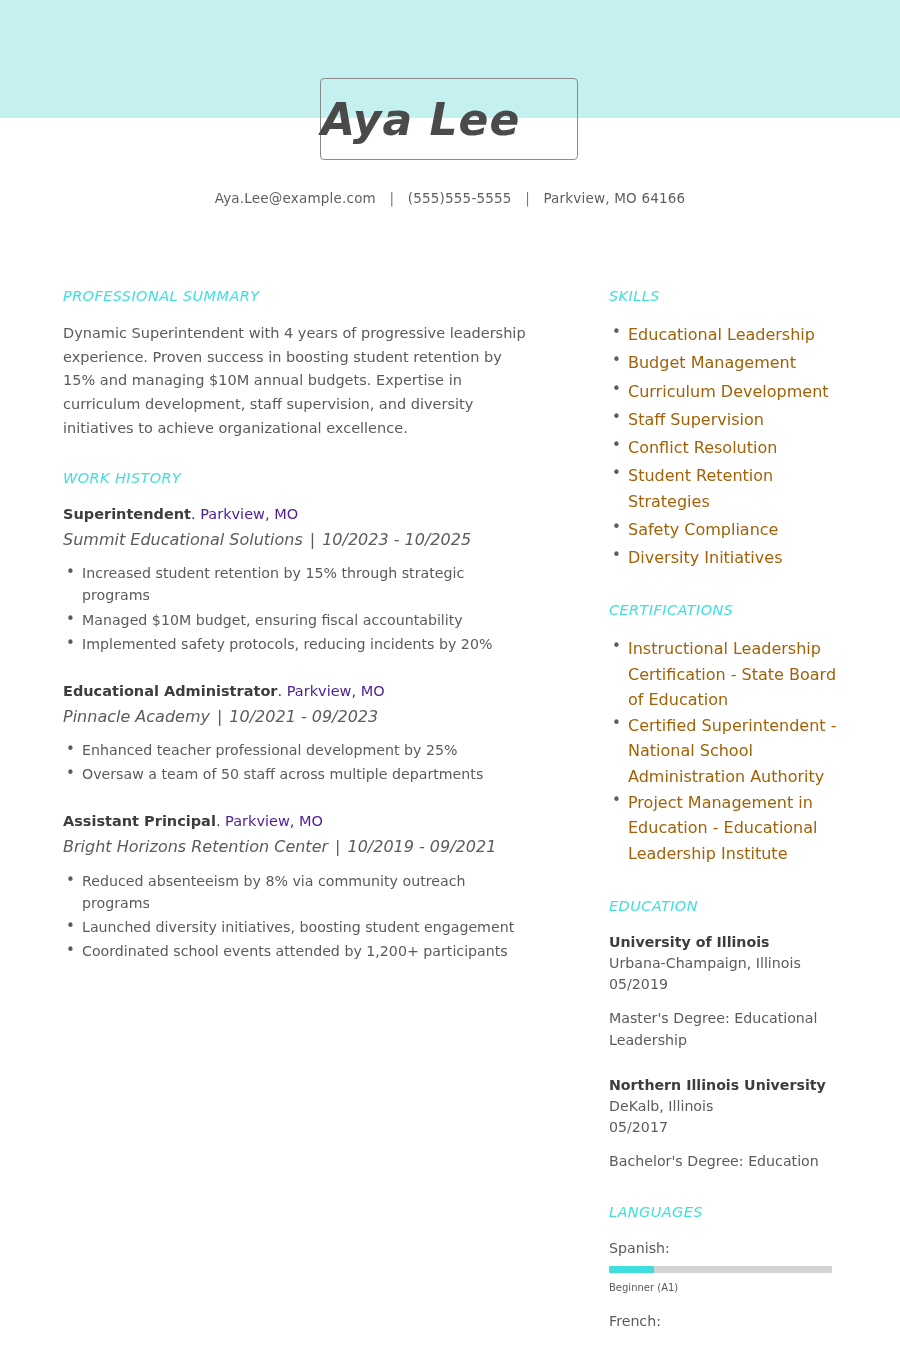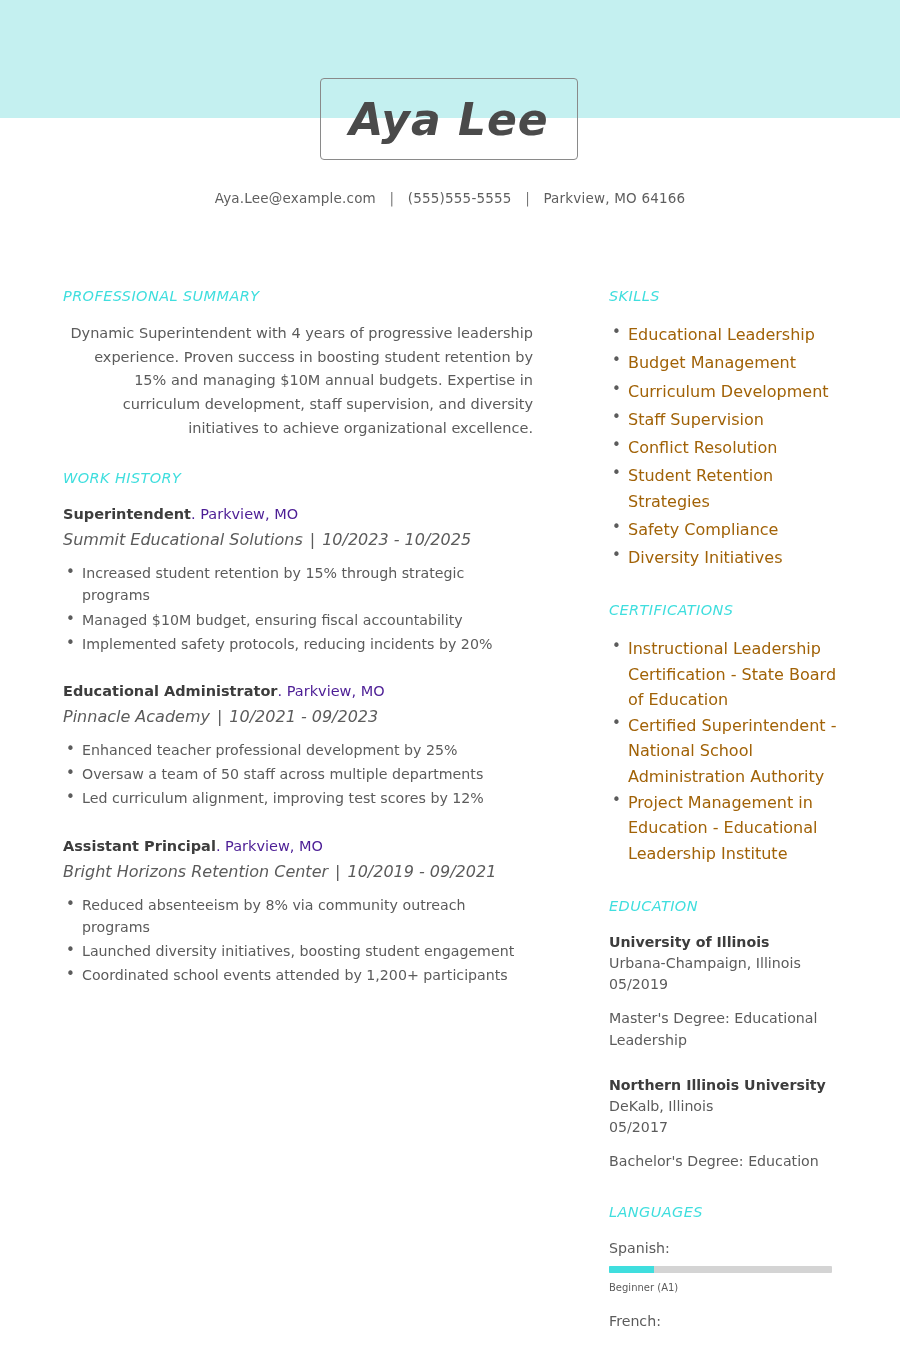--- a/index.html
+++ b/index.html
@@ -29,21 +29,21 @@
     top: 78px;
     left: 320px;
     width: 258px;
     height: 82px;
     box-sizing: border-box;
     border: 1.5px solid #8a8a8a;
     border-radius: 4px;
     background: transparent;
     display: flex;
     align-items: center;
-    justify-content: center;
+    justify-content: flex-start;
     z-index: 3;
   }
   .name-box .name-text {
     font-family: "DejaVu Sans", sans-serif;
     font-style: italic;
     font-weight: bold;
     font-size: 44px;
     letter-spacing: 1px;
     color: #4a4a4a;
     white-space: nowrap;
@@ -88,21 +88,20 @@
     margin: 0 0 18px 0;
   }
   .col-left .sec-block { margin-bottom: 30px; }
   .col-right .sec-block { margin-bottom: 32px; }
 
   .summary-text {
     font-size: 14.5px;
     line-height: 1.63;
     color: #5b5b5b;
     margin: 0;
-    text-align: right;
   }
 
   
   .job { margin-bottom: 26px; }
   .job:last-child { margin-bottom: 0; }
   .job-title-line {
     font-size: 14.5px;
     color: #4c4c4c;
     margin-bottom: 3px;
     line-height: 1.45;
@@ -260,21 +259,20 @@
     <div class="job">
       <div class="job-title-line">
         <span class="jt">Educational Administrator</span><span class="jloc">. Parkview, MO</span>
       </div>
       <div class="job-meta-line">
         <span>Pinnacle Academy</span><span class="mid-sep">|</span><span>10/2021 - 09/2023</span>
       </div>
       <ul class="bullets">
         <li>Enhanced teacher professional development by 25%</li>
         <li>Oversaw a team of 50 staff across multiple departments</li>
-        <li>Led curriculum alignment, improving test scores by 12%</li>
       </ul>
     </div>
 
     <div class="job">
       <div class="job-title-line">
         <span class="jt">Assistant Principal</span><span class="jloc">. Parkview, MO</span>
       </div>
       <div class="job-meta-line">
         <span>Bright Horizons Retention Center</span><span class="mid-sep">|</span><span>10/2019 - 09/2021</span>
       </div>

